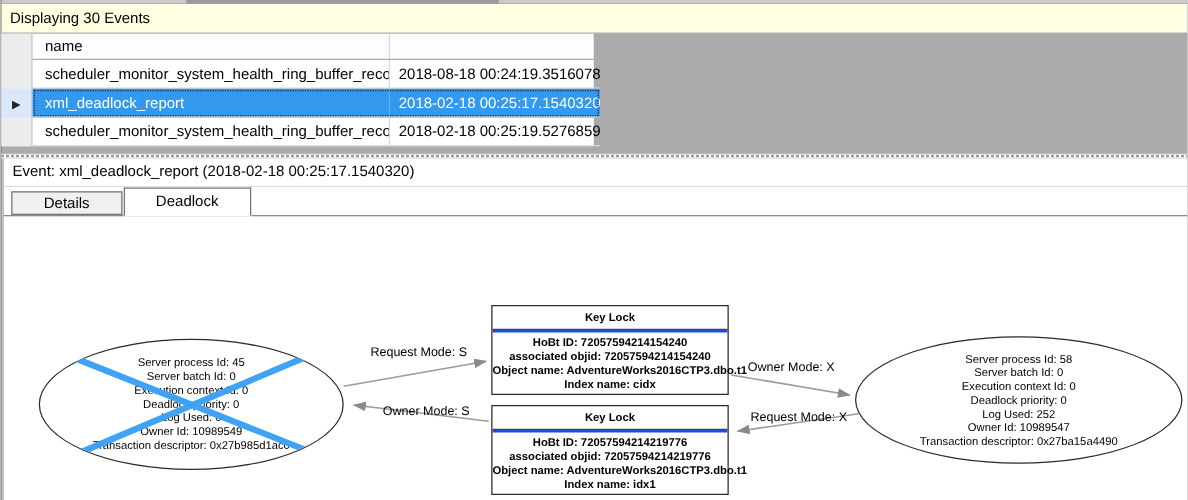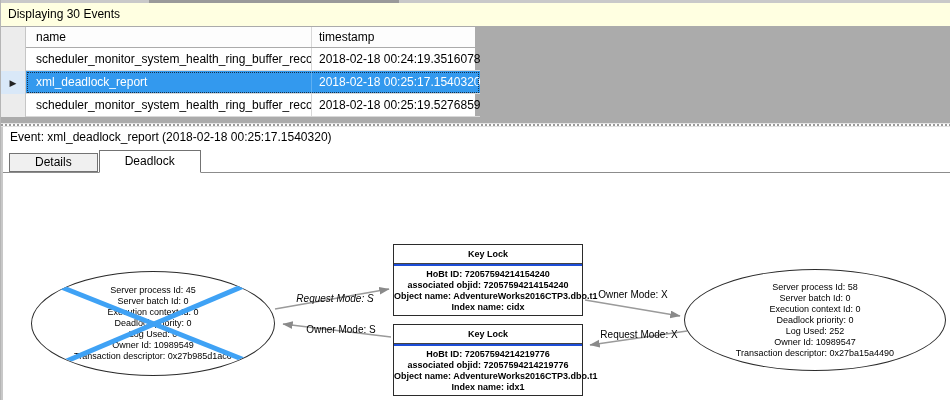--- a/index.html
+++ b/index.html
@@ -69,28 +69,27 @@
 
   <div class="info-bar">
     <span>Displaying 30 Events</span>
   </div>
 
   <div class="grid">
     <div class="g-row hdr">
       <div class="c-ind"></div>
       <div class="cellwrap">
         <div class="c-name">name</div>
-        <div class="c-ts">timestamp</div>
       </div>
     </div>
     <div class="g-row">
       <div class="c-ind"></div>
       <div class="cellwrap">
         <div class="c-name">scheduler_monitor_system_health_ring_buffer_recorded</div>
-        <div class="c-ts">2018-02-18 00:24:19.3516078</div>
+        <div class="c-ts">2018-08-18 00:24:19.3516078</div>
       </div>
     </div>
     <div class="g-row selected">
       <div class="c-ind">▶</div>
       <div class="cellwrap">
         <div class="c-name">xml_deadlock_report</div>
         <div class="c-ts">2018-02-18 00:25:17.1540320</div>
       </div>
     </div>
     <div class="g-row">
@@ -168,21 +167,21 @@
         <g clip-path="url(#ellclip)">
           <line x1="38" y1="106" x2="264" y2="196" stroke="#3fa2f5" stroke-width="5"></line>
           <line x1="262" y1="104" x2="40" y2="198" stroke="#3fa2f5" stroke-width="5"></line>
         </g>
         <line x1="272" y1="136" x2="386" y2="116" stroke="#9a9a9a" stroke-width="1.3" marker-end="url(#arr)"></line>
         <line x1="388" y1="164" x2="280" y2="151" stroke="#9a9a9a" stroke-width="1.3" marker-end="url(#arr)"></line>
         <line x1="582" y1="127" x2="677" y2="143" stroke="#9a9a9a" stroke-width="1.3" marker-end="url(#arr)"></line>
         <line x1="684" y1="158" x2="587" y2="172" stroke="#9a9a9a" stroke-width="1.3" marker-end="url(#arr)"></line>
       </svg>
 
-      <div class="edge-label" style="left:287px; top:120px; width:90px;font-style:italic;">Request Mode: S</div>
+      <div class="edge-label" style="left:287px; top:104px; width:90px;">Request Mode: S</div>
       <div class="edge-label" style="left:293px; top:151px; width:90px;">Owner Mode: S</div>
       <div class="edge-label" style="left:585px; top:116px; width:90px;">Owner Mode: X</div>
       <div class="edge-label" style="left:589px; top:156px; width:94px;">Request Mode: X</div>
 
     </div>
   </div>
 
 </div>
 
 </body></html>

